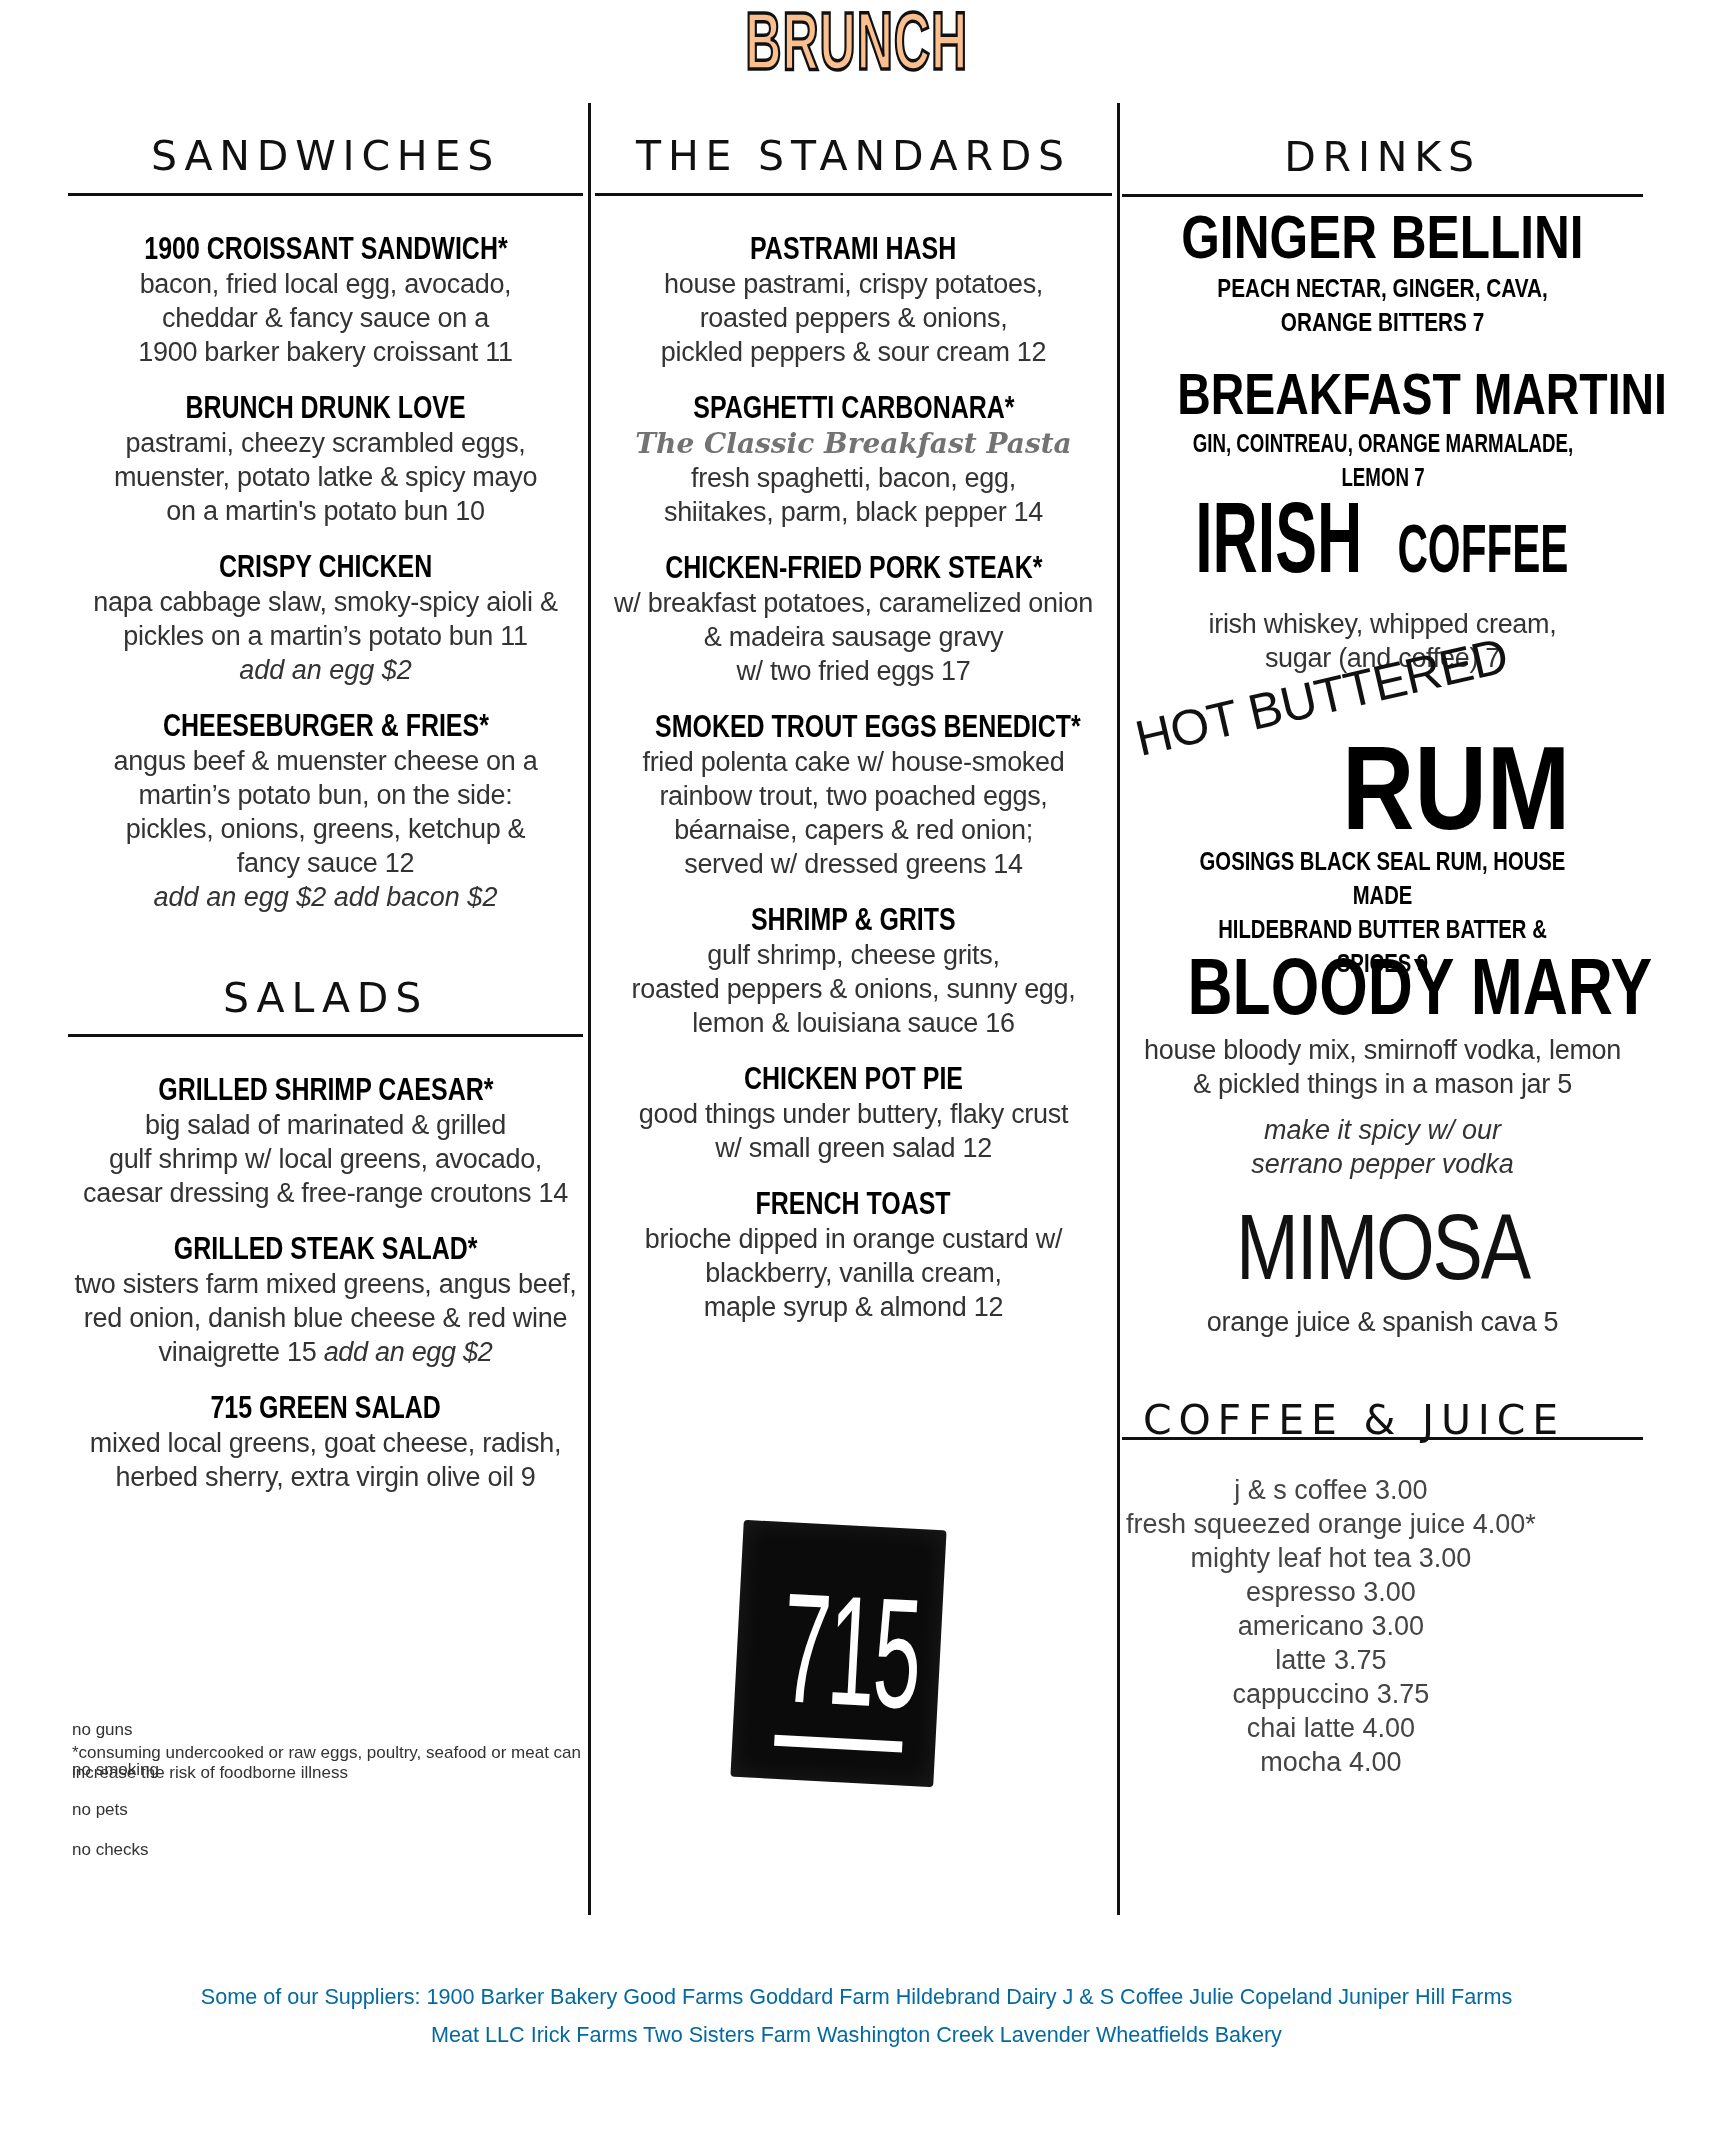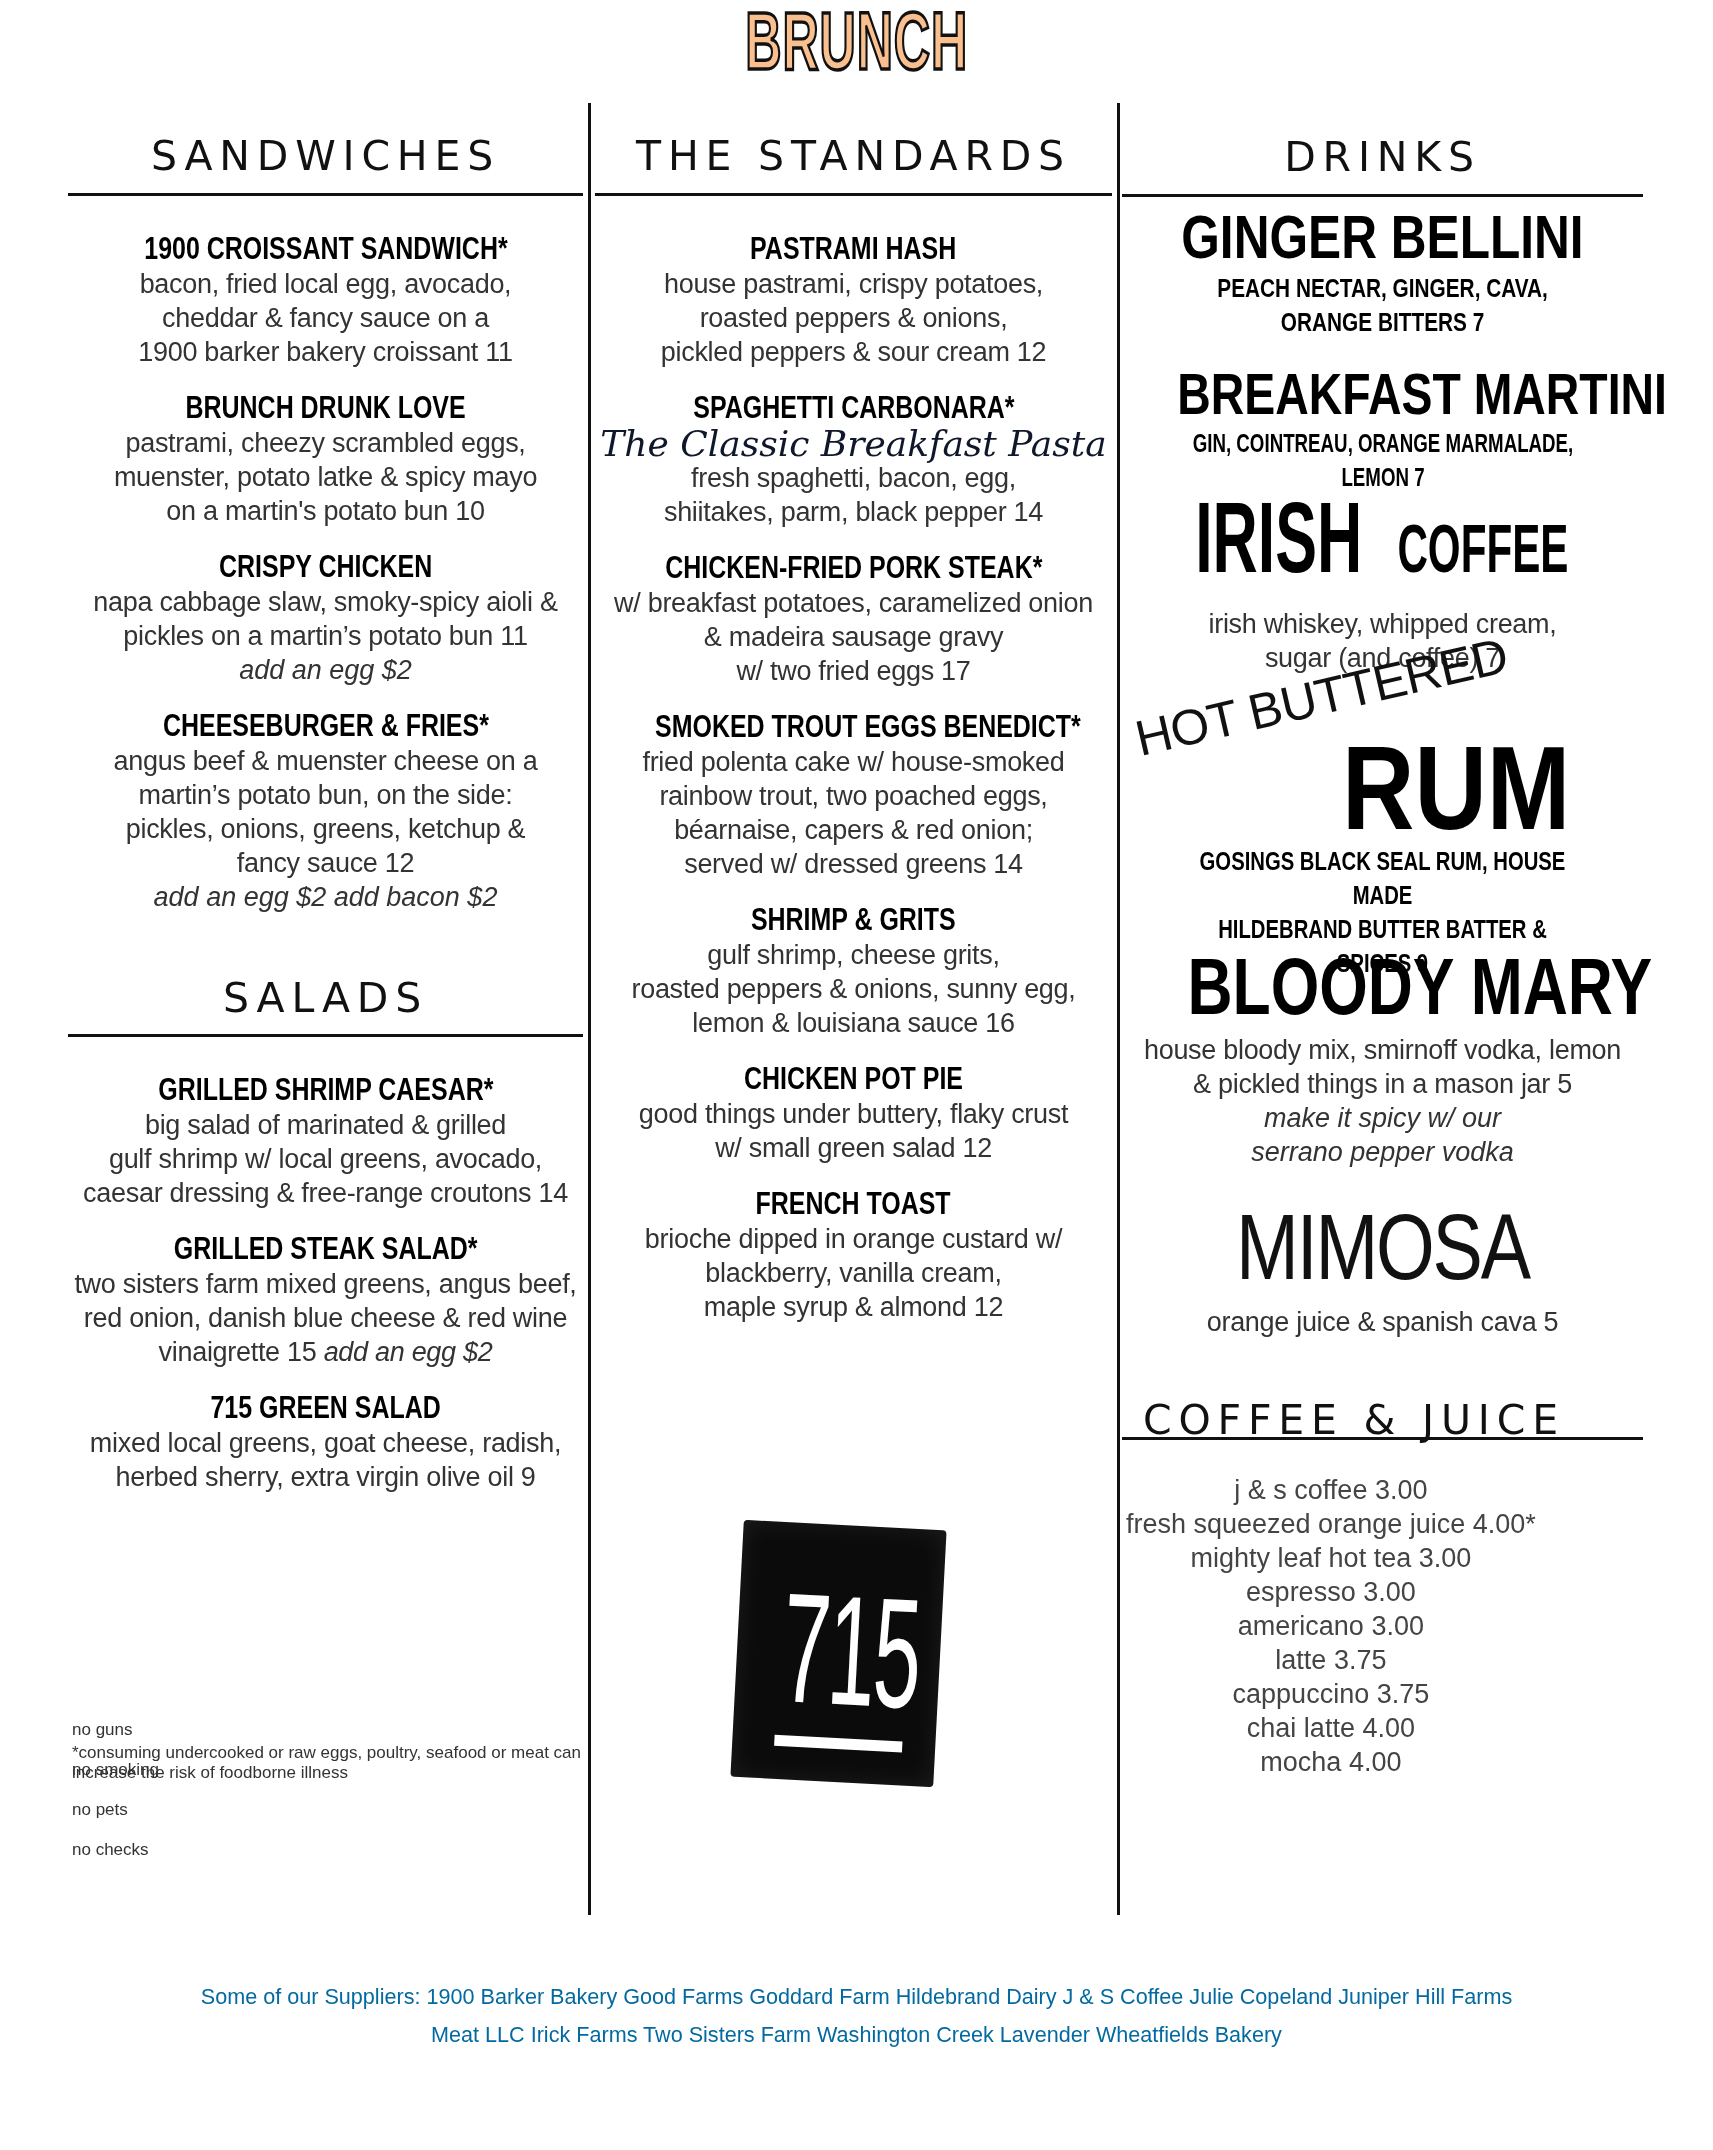--- a/index.html
+++ b/index.html
@@ -32,21 +32,21 @@
     line-height: 38px; transform: scaleX(0.78); display: inline-block; white-space: nowrap; color: #000;
   }
   .item-desc {
     font-family: "Liberation Sans", sans-serif; font-size: 27px; line-height: 34px;
     color: #333; font-weight: normal; white-space: pre-line; letter-spacing: -0.3px;
   }
   .item-extra {
     font-family: "Liberation Sans", sans-serif; font-style: italic; font-size: 27px; line-height: 34px; color: #333;
   }
   .script {
-    font-family: "DejaVu Serif", serif; font-style: italic; font-size: 36px; line-height: 35px; color: #0f172a;
+    font-family: "DejaVu Serif", serif; font-style: italic; font-size: 28px; line-height: 35px; color: #737373; font-weight: bold;
   }
 
   
   .drink-name-big {
     font-family: "Liberation Sans", sans-serif; font-weight: bold; color: #000;
     display: inline-block; white-space: nowrap; transform: scaleX(0.8);
   }
   .drink-caps {
     font-family: "Liberation Sans", sans-serif; font-weight: bold; font-size: 26px; line-height: 34px;
     white-space: pre-line; display: inline-block; transform: scaleX(0.8); color: #000;
@@ -221,21 +221,21 @@
 <div class="abs drink-name-big" style="left:1342px; top:727px; font-size:118px; line-height:122px; transform:scaleX(0.85); transform-origin:left top;">RUM</div>
 <div class="col" style="left:1122px; width:521px; top:844px;">
   <div class="drink-caps" style="transform:scaleX(0.78);">GOSINGS BLACK SEAL RUM, HOUSE MADE
 HILDEBRAND BUTTER BATTER &amp; SPICES  9</div>
 </div>
 
 <div class="col" style="left:1122px; width:521px; top:943px;">
   <div class="drink-name-big" style="font-size:80px; line-height:87px; transform:scaleX(0.78);">BLOODY MARY</div><br>
   <div class="item-desc" style="margin-top:2.7px;">house bloody mix, smirnoff vodka, lemon
 &amp; pickled things in a mason jar 5</div>
-  <div class="item-extra" style="white-space:pre-line;">make it spicy w/ our
+  <div class="item-extra" style="white-space:pre-line;margin-top:12px;">make it spicy w/ our
 serrano pepper vodka</div>
 </div>
 
 <div class="col" style="left:1122px; width:521px; top:1197px;text-align:center;">
   <div style="font-family:'Liberation Sans',sans-serif; font-weight:normal; font-size:92px; line-height:101px; color:#111; display:inline-block; transform:scaleX(0.82); letter-spacing:-2.7px;">MIMOSA</div>
   <div class="item-desc" style="margin-top:6.8px;">orange juice &amp; spanish cava 5</div>
 </div>
 
 <div class="sec-head" style="left:1143px; width:514px; top:1396px; text-align:left;">COFFEE &amp; JUICE</div>
 <div class="coffee-list" style="left:1126px; top:1473px;">

